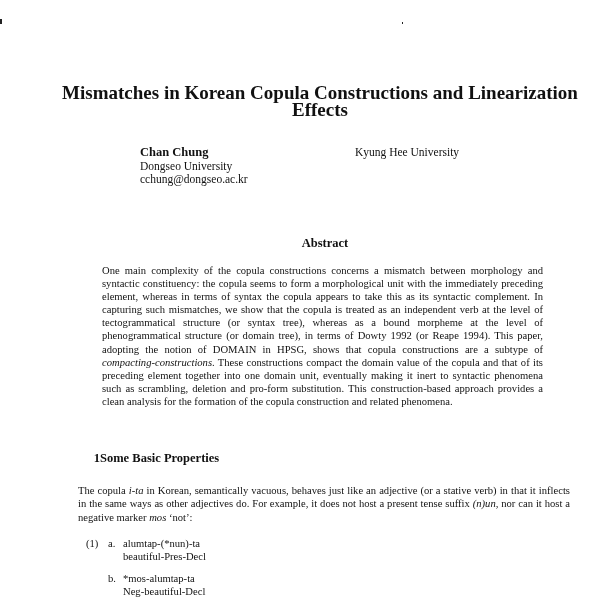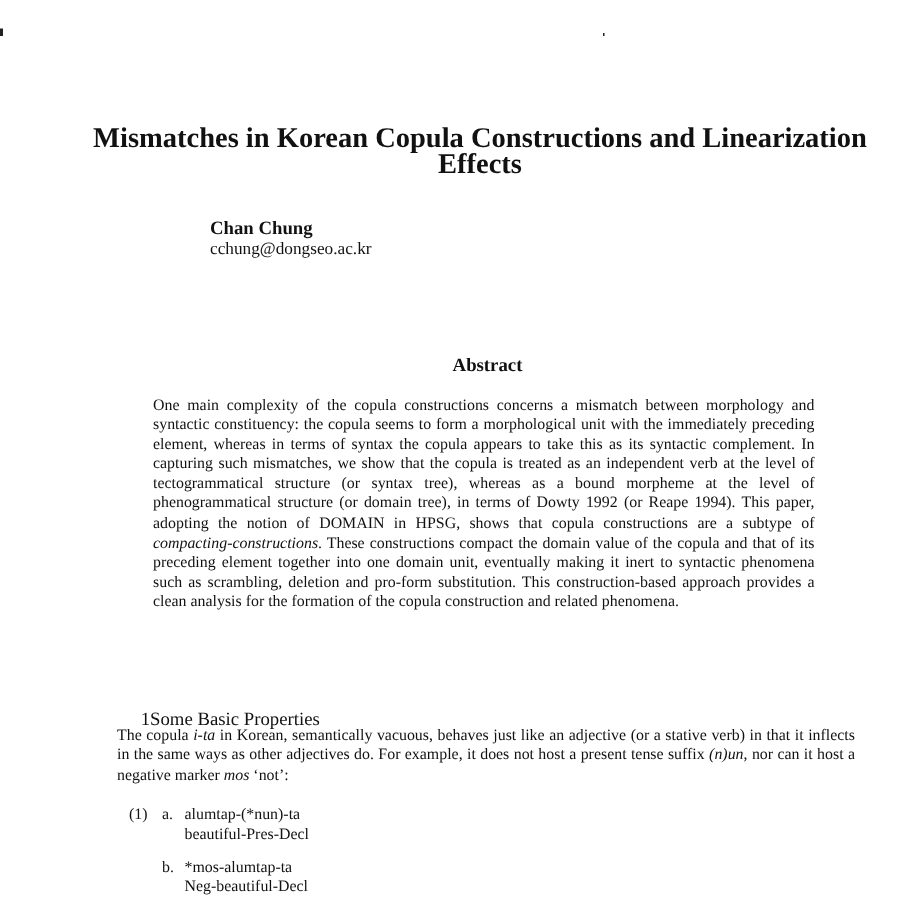--- a/index.html
+++ b/index.html
@@ -9,41 +9,43 @@
   .title { position:absolute; left:60px; width:520px; top:84px; text-align:center;
            font-family:"Liberation Serif", serif; font-weight:bold; font-size:19px; line-height:17px; }
   .author { position:absolute; top:146px; text-align:left; font-family:"Liberation Serif", serif;
             font-size:11.5px; line-height:13.5px; }
   .author .name { font-weight:bold; font-size:12.5px; }
   .abstract-h { position:absolute; top:236px; left:0; width:650px; text-align:center;
                 font-family:"Liberation Serif", serif; font-weight:bold; font-size:12.5px; }
   .abstract { position:absolute; left:102px; width:441px; top:264px;
               font-family:"Liberation Serif", serif; font-size:10.6px; line-height:13.1px;
               text-align:justify; }
-  .section-h { position:absolute; left:78px; top:472px; font-family:"Liberation Serif", serif;
-               font-weight:normal; font-size:12.5px;text-align:right; }
+  .section-h { position:absolute; left:78px; top:451px; font-family:"Liberation Serif", serif;
+               font-weight:bold; font-size:12.5px;text-align:right; }
   .section-h .num { display:inline-block; width:22px; }
   .body-text { position:absolute; left:78px; width:492px; top:484px;
                font-family:"Liberation Serif", serif; font-size:10.6px; line-height:13.3px;
                text-align:justify; }
   .ex { position:absolute; font-family:"Liberation Serif", serif; font-size:10.6px; line-height:13px; }
 </style>
 </head>
 <body>
 
 <div class="mark" style="left:0;top:19px;width:2px;height:5px;"></div>
 <div class="mark" style="left:402px;top:22px;width:1px;height:2px;"></div>
 
 <div class="title">Mismatches in Korean Copula Constructions and Linearization Effects</div>
 
 <div class="author" style="left:140px;width:150px;">
   <div class="name">Chan Chung</div>
+  <div>Dongseo University</div>
   <div>cchung@dongseo.ac.kr</div>
 </div>
 <div class="author" style="left:355px;width:170px;">
+  <div>Kyung Hee University</div>
 </div>
 
 <div class="abstract-h">Abstract</div>
 
 <div class="abstract"><span>One main complexity of the copula constructions concerns a mismatch between morphology and syntactic constituency: the copula seems to form a morphological unit with the immediately preceding element, whereas in terms of syntax the copula appears to take this as its syntactic complement. In capturing such mismatches, we show that the copula is treated as an independent verb at the level of tectogrammatical structure (or syntax tree), whereas as a bound morpheme at the level of phenogrammatical structure (or domain tree), in terms of Dowty 1992 (or Reape 1994). This paper, adopting the notion of DOMAIN in HPSG, shows that copula constructions are a subtype of </span><i>compacting-constructions</i><span>. These constructions compact the domain value of the copula and that of its preceding element together into one domain unit, eventually making it inert to syntactic phenomena such as scrambling, deletion and pro-form substitution. This construction-based approach provides a clean analysis for the formation of the copula construction and related phenomena.</span></div>
 
 <div class="section-h"><span class="num">1</span><span>Some Basic Properties</span></div>
 
 <div class="body-text"><span>The copula </span><i>i-ta</i><span> in Korean, semantically vacuous, behaves just like an adjective (or a stative verb) in that it inflects in the same ways as other adjectives do. For example, it does not host a present tense suffix </span><i>(n)un</i><span>, nor can it host a negative marker </span><i>mos</i><span> ‘not’:</span></div>
 

